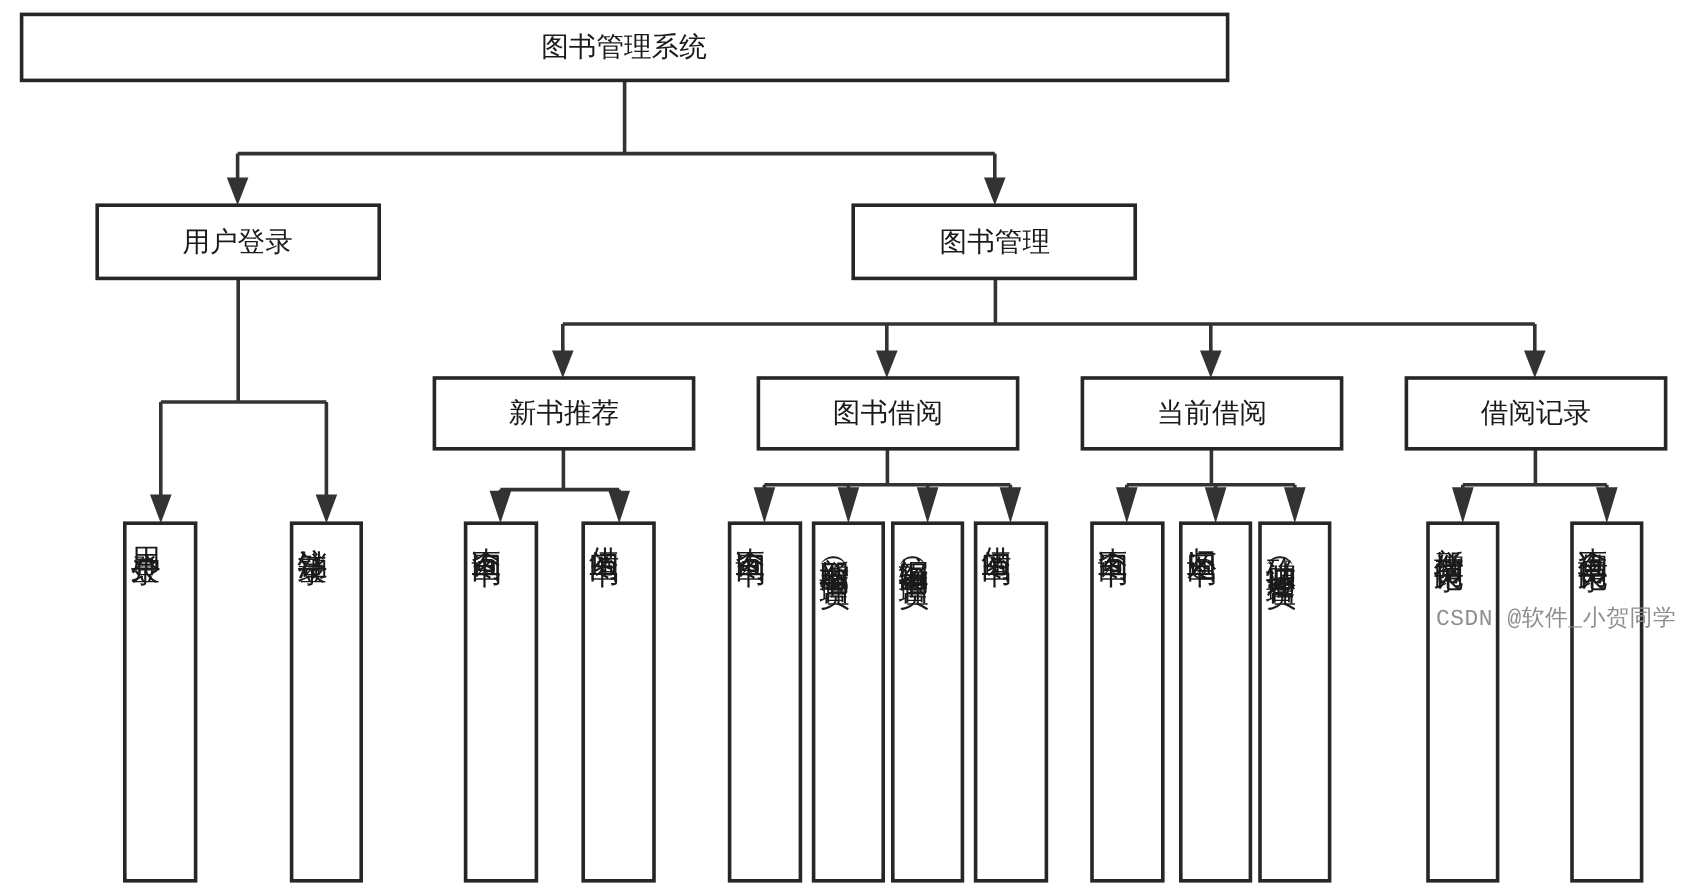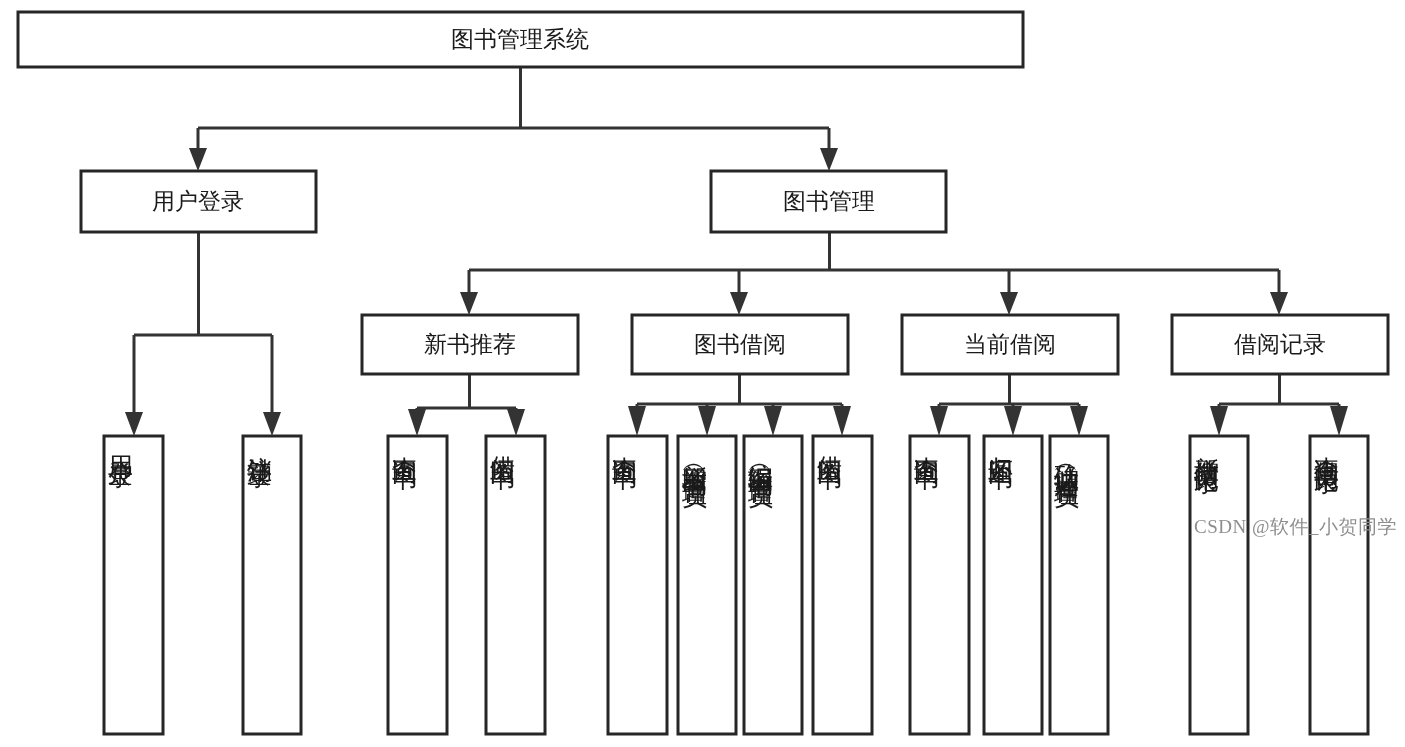--- a/index.html
+++ b/index.html
@@ -55,22 +55,22 @@
     font-size: 25px;
     line-height: 1;
     color: #1a1a1a;
     letter-spacing: 3px;
     white-space: nowrap;
     pointer-events: none;
   }
   .watermark {
     position: absolute;
     right: 8px;
-    bottom: 4px;
-    font-family: Liberation Serif, serif;
+    bottom: 16px;
+    font-family: Liberation Mono, monospace;
     font-size: 19px;
     color: #8e8e8e;
     white-space: nowrap;
     letter-spacing: 0.5px;
   }
 </style>
 </head>
 <body>
 
 <div id="diagram-root">

